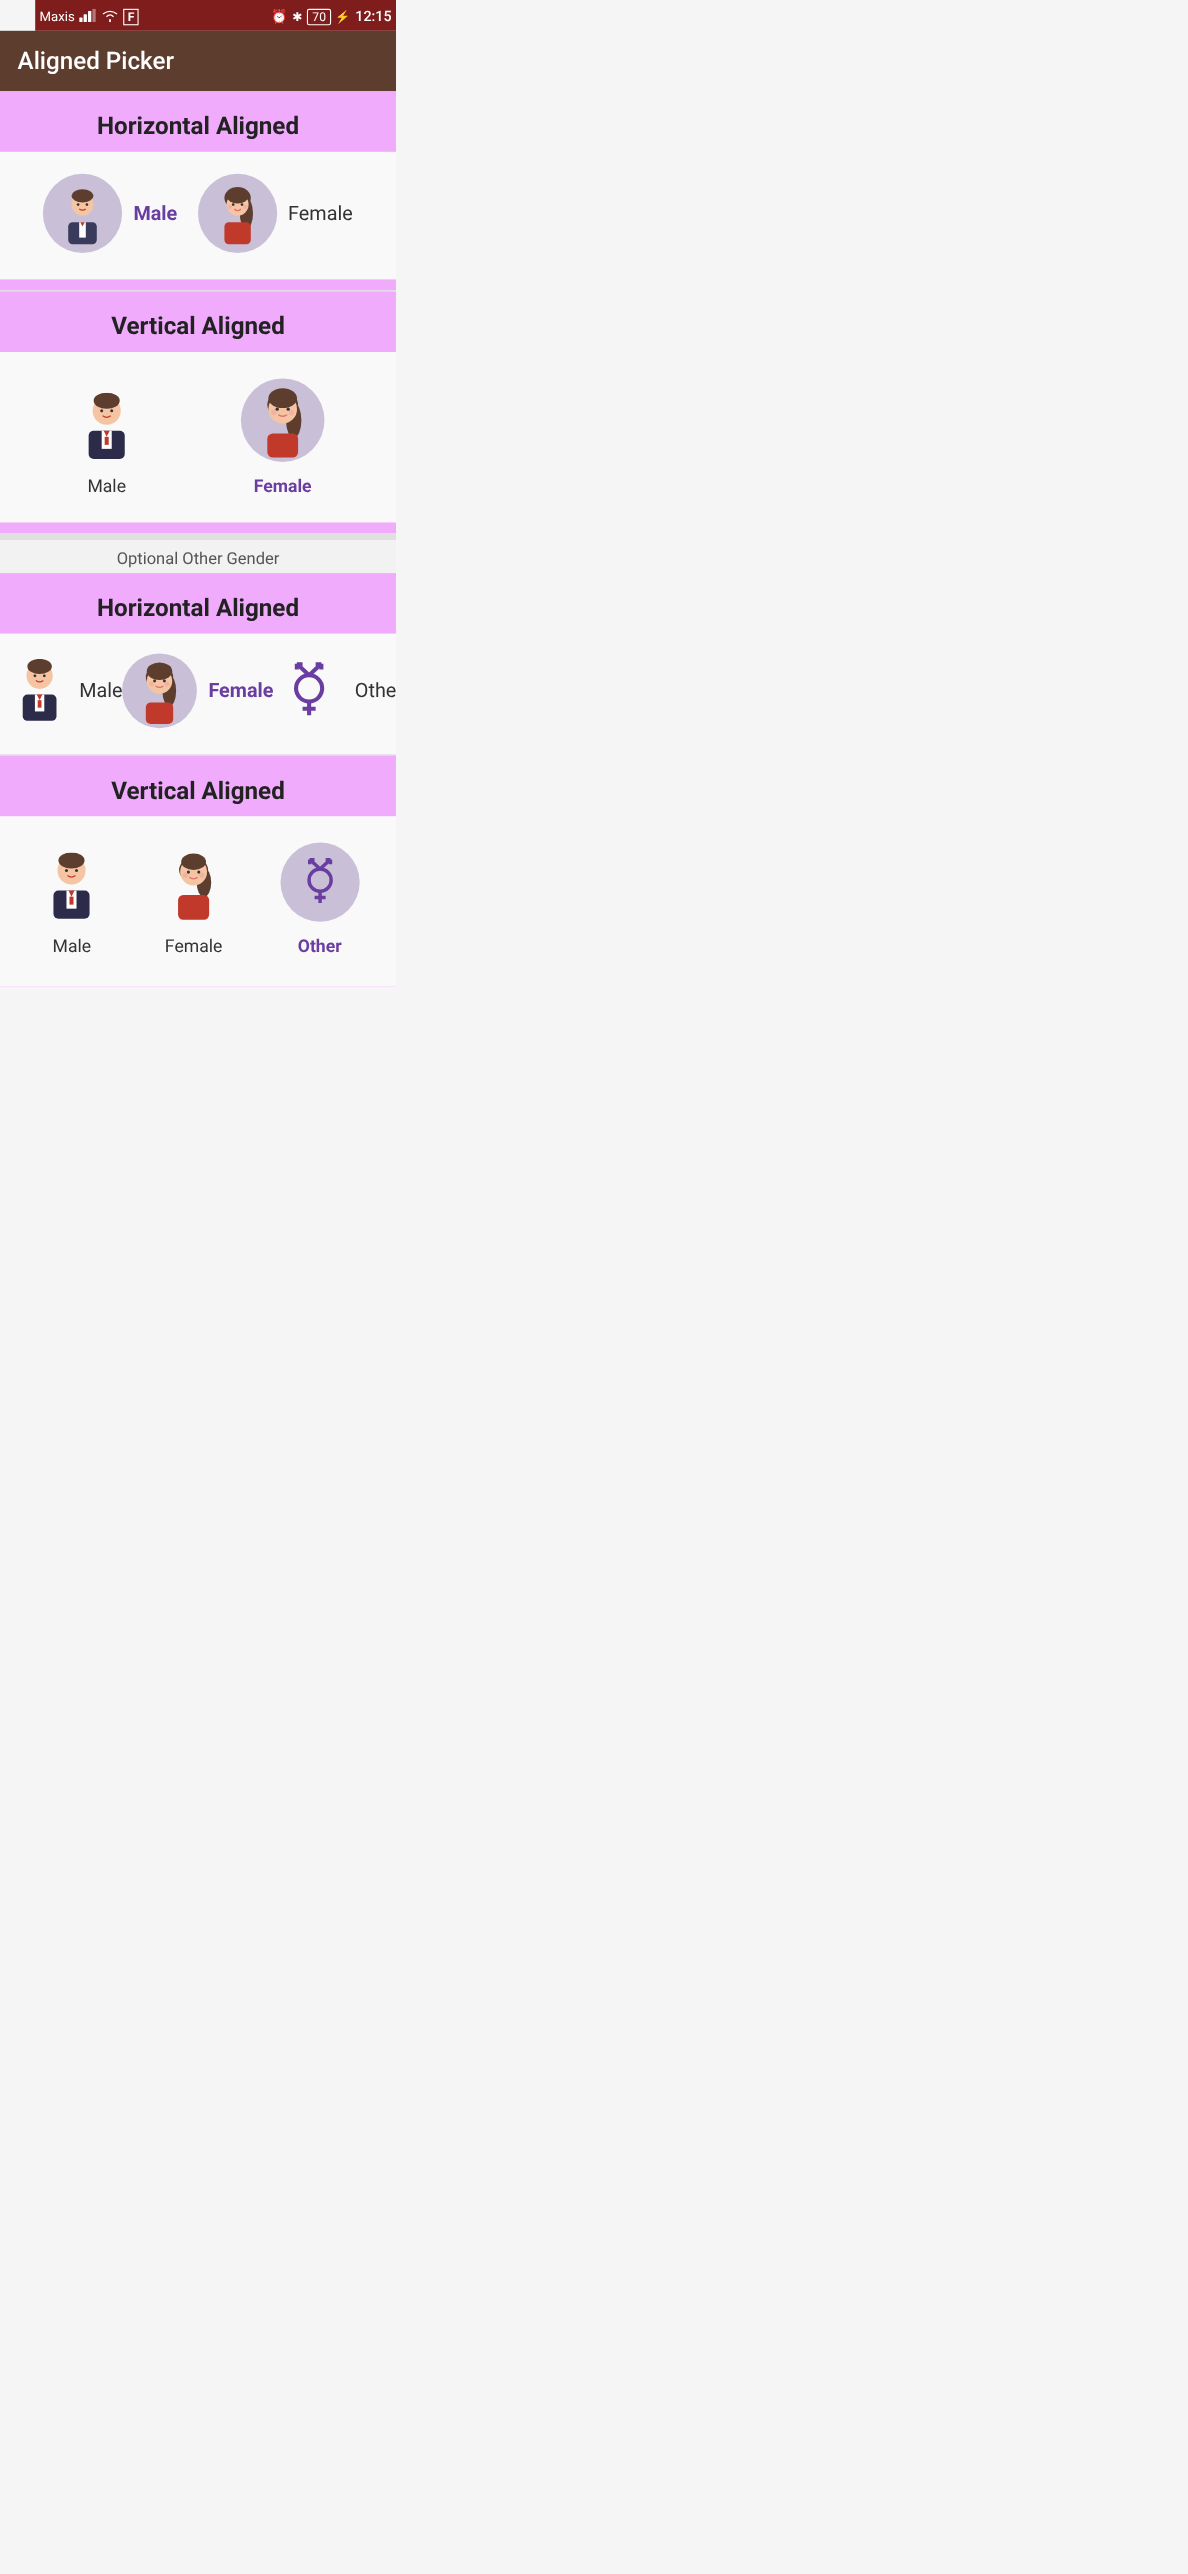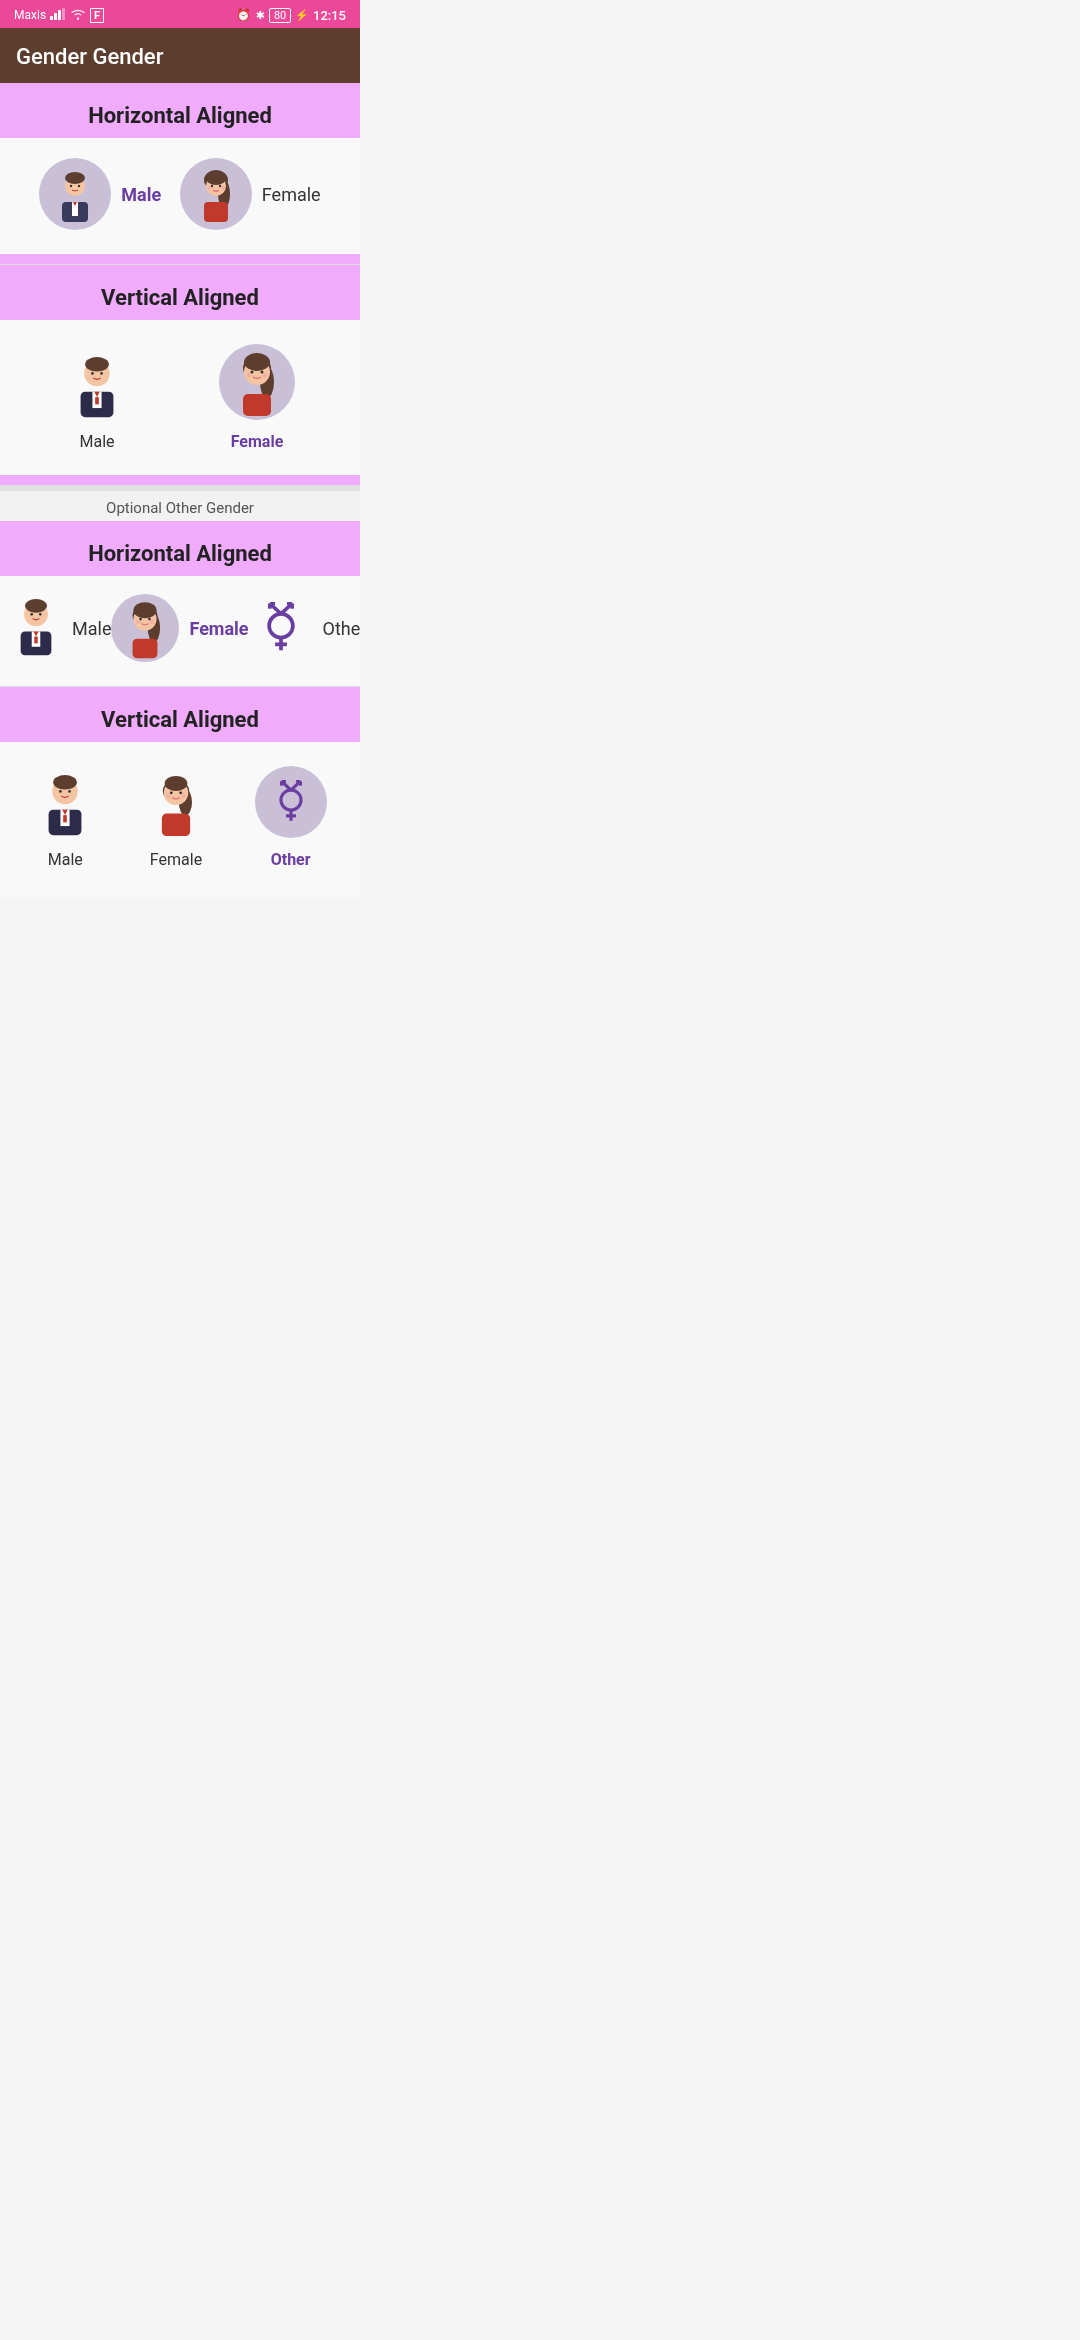--- a/index.html
+++ b/index.html
@@ -7,28 +7,29 @@
     body {
       width: 360px;
       min-height: 780px;
       font-family: 'Roboto', Arial, sans-serif;
       background: #f5f5f5;
       overflow-x: hidden;
     }
 
     
     .status-bar {
-      background: #ec4899;
+      background: #7f1d1d;
       color: white;
       display: flex;
       justify-content: space-between;
       align-items: center;
-      padding: 8px 14px 6px;
+      padding: 8px 4px 6px;
       font-size: 12px;
       height: 28px;
+      margin-left: 32px;
     }
     .status-left { display: flex; align-items: center; gap: 4px; }
     .status-right { display: flex; align-items: center; gap: 4px; font-size: 12px; }
 
     
     .app-bar {
       background: #5c3d2e;
       color: white;
       padding: 16px 16px 14px;
       font-size: 22px;
@@ -195,29 +196,29 @@
         <path d="M6 9 Q10 5 14 9" stroke="white" stroke-width="1.5" fill="none"></path>
         <path d="M2 6 Q10 0 18 6" stroke="white" stroke-width="1.5" fill="none"></path>
       </svg>
     </span>
     <span style="border:1.5px solid white; padding: 0 3px; font-size:11px; font-weight:bold;">F</span>
   </div>
   <div class="status-right">
     <span>⏰</span>
     <span style="font-size:11px;">✱</span>
     <span style="border:1.5px solid white; padding: 0 4px; border-radius:2px; font-size:11px;">
-      <span>80</span>
+      <span>70</span>
     </span>
     <span style="font-size:11px;">⚡</span>
     <span style="font-size:13px; font-weight:500;">12:15</span>
   </div>
 </div>
 
 <div class="app-bar">
-  <span>Gender Gender</span>
+  <span>Aligned Picker</span>
 </div>
 
 <div class="section-white section-padding">
   <div class="section-title">Horizontal Aligned</div>
   <div class="gender-row-horizontal">
 
     <div class="gender-item-horizontal">
       <div class="avatar-circle">
 
         <svg width="60" height="60" viewBox="0 0 60 60" xmlns="http://www.w3.org/2000/svg">

